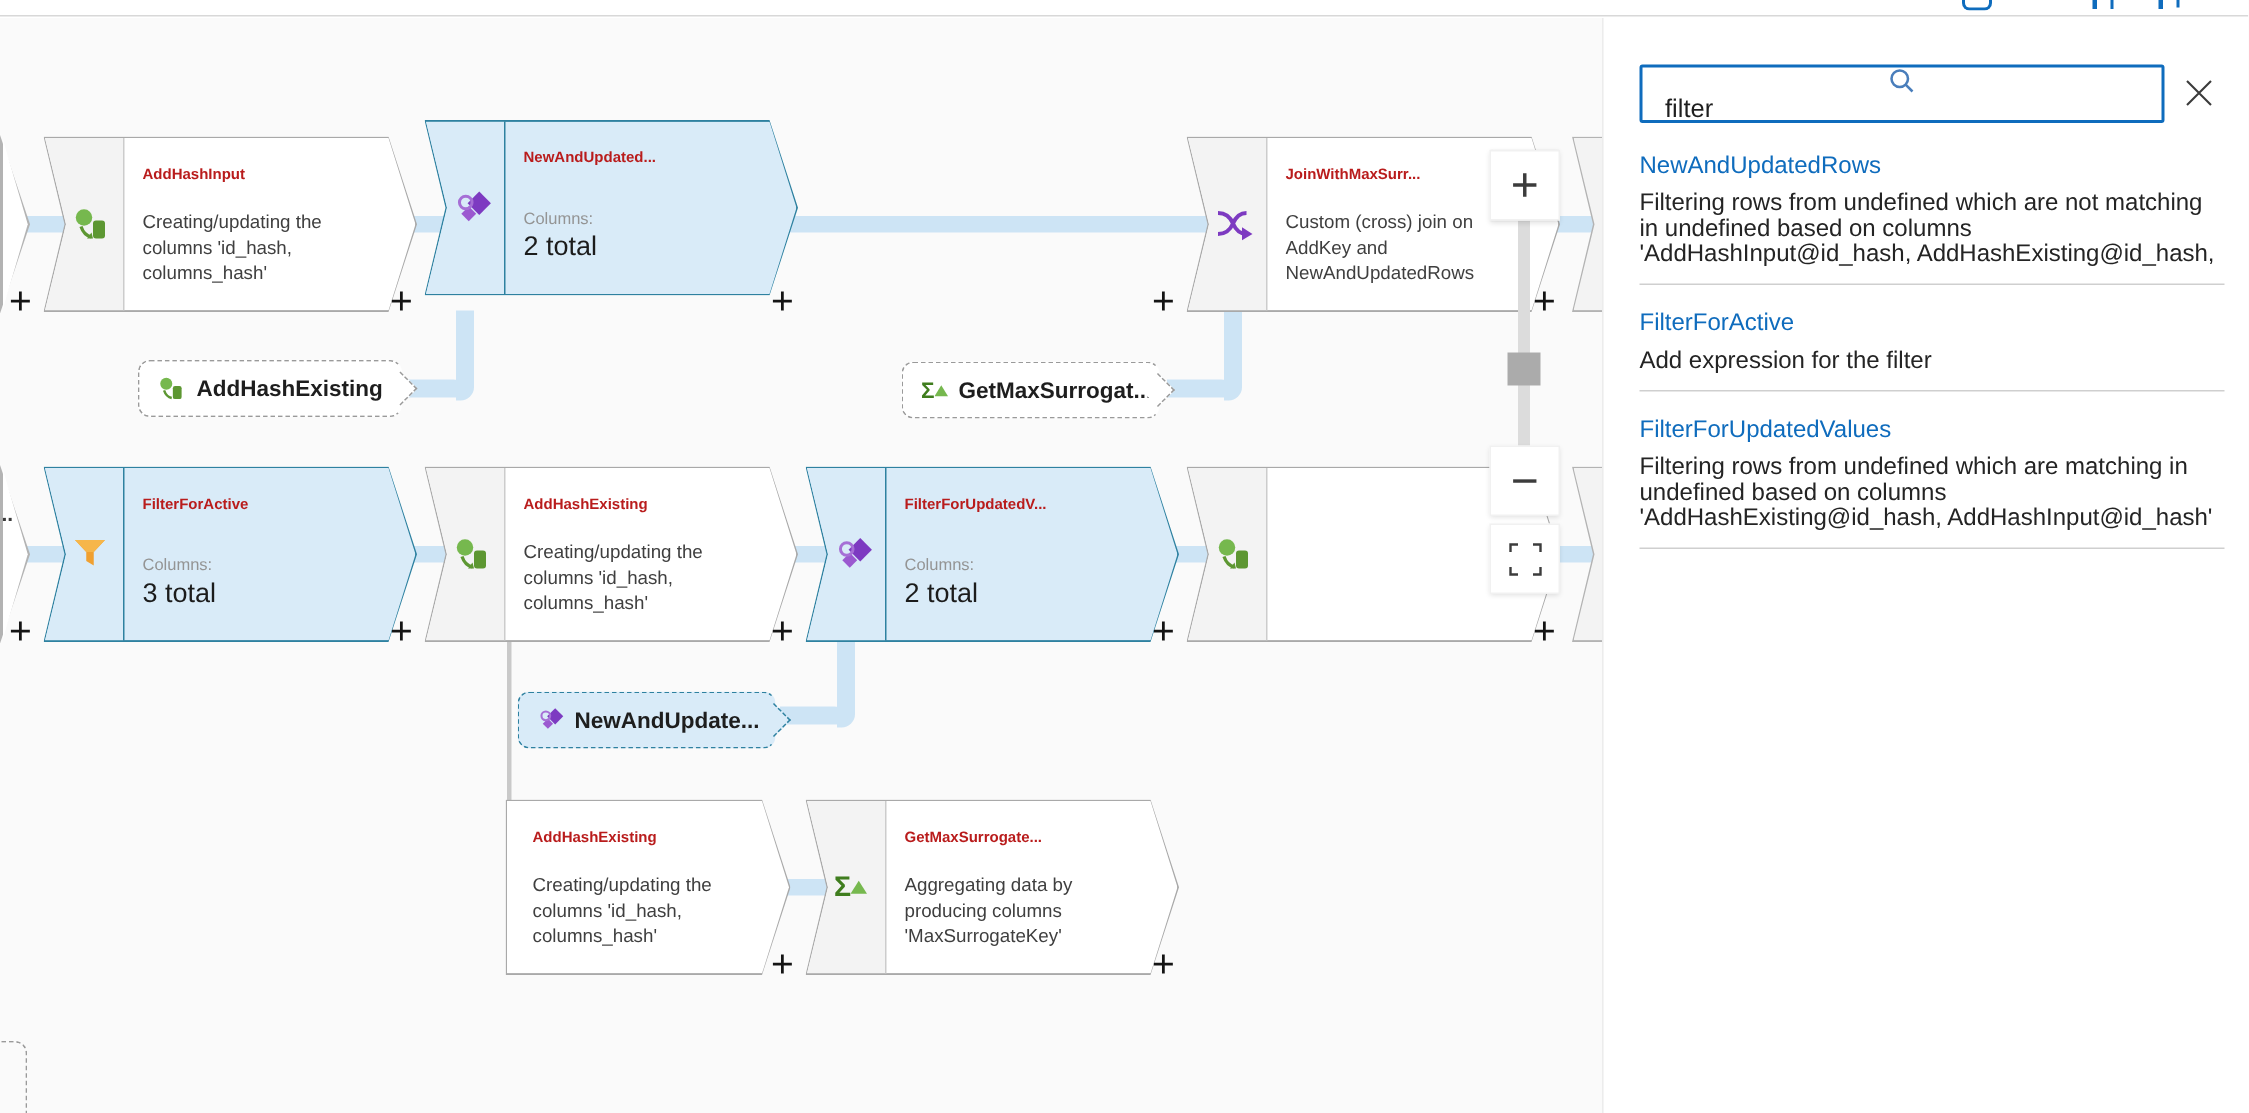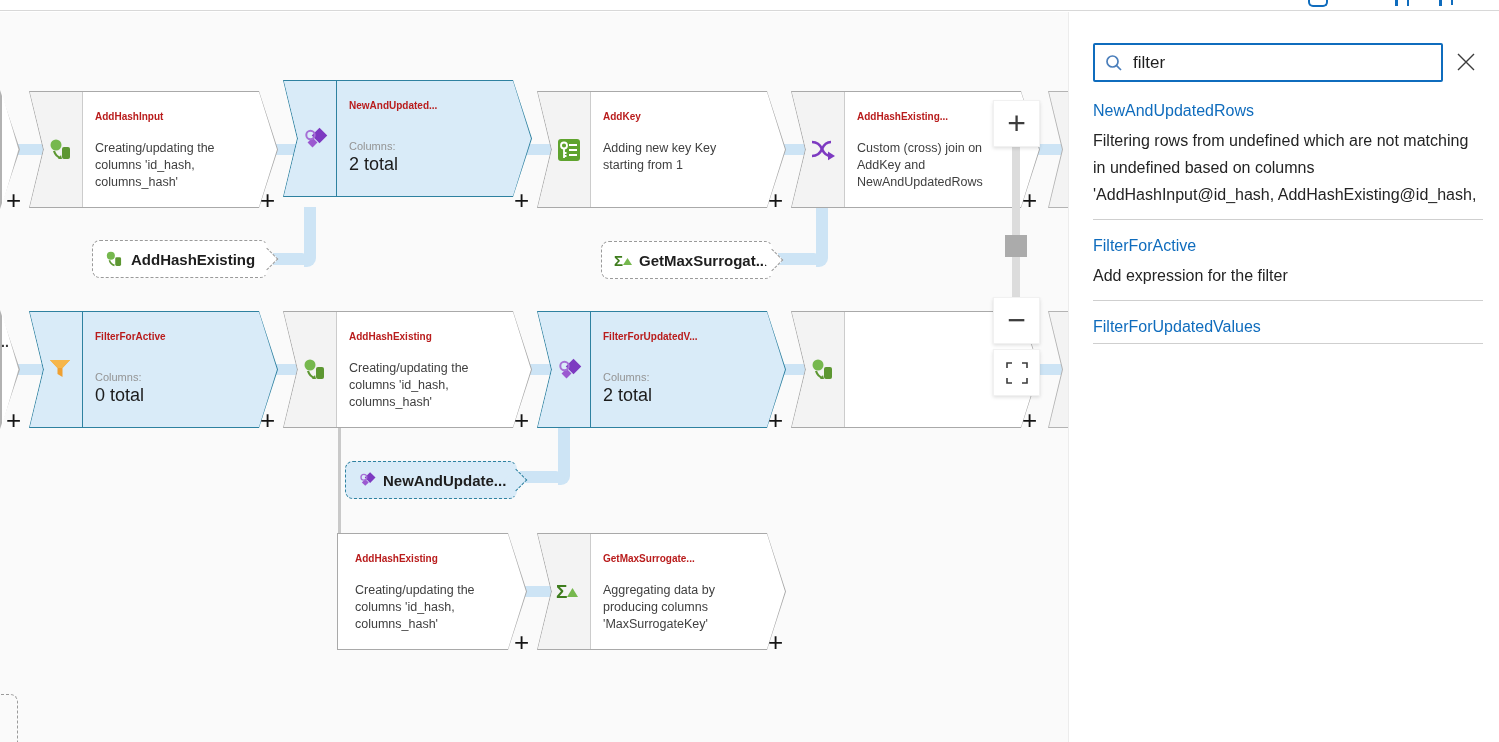--- a/index.html
+++ b/index.html
@@ -71,27 +71,27 @@
   .zbtn { position:absolute; width:47px; height:47px; background:#fff; border:1px solid #f1f1f1;
     box-shadow:0 1.6px 3.6px rgba(0,0,0,.13), 0 .3px .9px rgba(0,0,0,.1);
     display:flex; align-items:center; justify-content:center; z-index:6; cursor:pointer;
     font-size:32px; font-weight:200; color:#3c3c3c; }
   #zoomtrack { position:absolute; left:1012px; top:135px; width:8px; height:162px; background:#dcdcdc; z-index:5; }
   #zoomhandle { position:absolute; left:1005px; top:223px; width:22px; height:22px; background:#ababab; z-index:6; cursor:pointer; }
 
   
   #panel { position:absolute; left:1070px; top:12px; width:429px; height:730px; background:#fff; }
   #searchbox { position:absolute; left:23px; top:31px; width:350px; height:39px; background:#fff;
-    border:2px solid #0f6cbd; border-radius:2px; display:flex; align-items:center; padding:0 10px; }
+    border:2px solid #0f6cbd; border-radius:2px; display:flex; align-items:center; padding:0 10px;flex-direction:column; }
   #searchbox input { border:none; outline:none; font-size:17px; color:#1f1f1f; width:100%; margin-left:10px;
     font-family:"Liberation Sans", sans-serif; background:transparent; }
   #closex { position:absolute; left:384px; top:38px; width:24px; height:24px; cursor:pointer; }
   #results { position:absolute; left:23px; top:90px; width:390px; }
   .rtitle { font-size:16px; color:#0f6cbd; margin-bottom:7px; cursor:pointer; }
-  .rdesc { font-size:16px; color:#242424; line-height:27px; margin-bottom:11px; }
+  .rdesc { font-size:16px; color:#242424; line-height:17px; margin-bottom:11px; }
   .rdiv { border:none; border-top:1px solid #cfcfcf; margin:0 0 17px 0; }
 
   svg { display:block; }
 </style>
 </head>
 <body>
 
 <div id="app">
 
   <div id="topbar">
@@ -174,53 +174,35 @@
       </span>
       <div class="nbody">
         <div class="ntitle">NewAndUpdated...</div>
       </div>
       <div class="ncols">
         <div class="clabel">Columns:</div>
         <div class="cvalue">2 total</div>
       </div>
     </div>
 
-    <div class="node" style="left:537px; top:79px;">
-      <div class="bg1"></div>
-        <div class="bg2"></div>
-      <div class="strip"></div>
-        <div class="vline"></div>
-      <span class="nicon">
-        <svg width="26" height="26" viewBox="0 0 26 26">
-            <rect x="2" y="2" width="22" height="22" rx="3" fill="#5fa32e"></rect>
-            <circle cx="8" cy="8.5" r="3" fill="none" stroke="#fff" stroke-width="1.8"></circle>
-            <path d="M8 11.5 V21 M8 16 h2.5 M8 19 h2.5" stroke="#fff" stroke-width="1.8" fill="none"></path>
-            <path d="M13 8 h8 M13 13 h8 M13 18 h8" stroke="#fff" stroke-width="1.8"></path>
-          </svg>
-      </span>
-      <div class="nbody">
-        <div class="ntitle">AddKey</div>
-        <div class="ndesc">Adding new key Key starting from 1</div>
-      </div>
-    </div>
 
     <div class="node" style="left:791px; top:79px;">
       <div class="bg1"></div>
         <div class="bg2"></div>
       <div class="strip"></div>
         <div class="vline"></div>
       <span class="nicon">
         <svg width="26" height="24" viewBox="0 0 26 24">
             <path d="M2 5 Q9 5 12 12 Q15 19 21 19" stroke="#7d3ac1" stroke-width="2.6" fill="none"></path>
             <path d="M2 19 Q9 19 12 12 Q15 5 21 5" stroke="#7d3ac1" stroke-width="2.6" fill="none"></path>
             <path d="M18 14.5 l7 4.5 -7 4.2 z" fill="#7d3ac1"></path>
           </svg>
       </span>
       <div class="nbody">
-        <div class="ntitle">AddHashExisting...</div>
+        <div class="ntitle">JoinWithMaxSurr...</div>
         <div class="ndesc">Custom (cross) join on AddKey and NewAndUpdatedRows</div>
       </div>
     </div>
 
     <div class="tag" style="left:92px; top:228px; width:176px;">
       <span>
         <svg width="19" height="19" viewBox="0 0 26 26">
             <circle cx="8" cy="8" r="5.5" fill="#76b84e"></circle>
             <rect x="14" y="10" width="8" height="12" rx="2" fill="#5d9732"></rect>
             <path d="M6 14 q2 6 7 7" stroke="#5d9732" stroke-width="2.2" fill="none"></path>
@@ -247,21 +229,21 @@
         <svg width="24" height="24" viewBox="0 0 24 24">
             <path d="M2 3 H22 L14.5 11 V20 L9.5 17 V11 Z" fill="#f0a030"></path>
             <path d="M2 3 H22 L14.5 11 H9.5 Z" fill="#f6b64a"></path>
           </svg>
       </span>
       <div class="nbody">
         <div class="ntitle">FilterForActive</div>
       </div>
       <div class="ncols">
         <div class="clabel">Columns:</div>
-        <div class="cvalue">0 total</div>
+        <div class="cvalue">3 total</div>
       </div>
     </div>
 
     <div class="node" style="left:283px; top:299px;">
       <div class="bg1"></div>
         <div class="bg2"></div>
       <div class="strip"></div>
         <div class="vline"></div>
       <span class="nicon">
         <svg width="26" height="26" viewBox="0 0 26 26">
@@ -404,18 +386,19 @@
         <div class="rdesc">Filtering rows from undefined which are not matching in undefined based on columns 'AddHashInput@id_hash, AddHashExisting@id_hash,</div>
         <hr class="rdiv">
       </div>
       <div class="result">
         <div class="rtitle">FilterForActive</div>
         <div class="rdesc">Add expression for the filter</div>
         <hr class="rdiv">
       </div>
       <div class="result">
         <div class="rtitle">FilterForUpdatedValues</div>
+        <div class="rdesc">Filtering rows from undefined which are matching in undefined based on columns 'AddHashExisting@id_hash, AddHashInput@id_hash'</div>
         <hr class="rdiv">
       </div>
     </div>
   </div>
 
 </div>
 
 </body></html>

